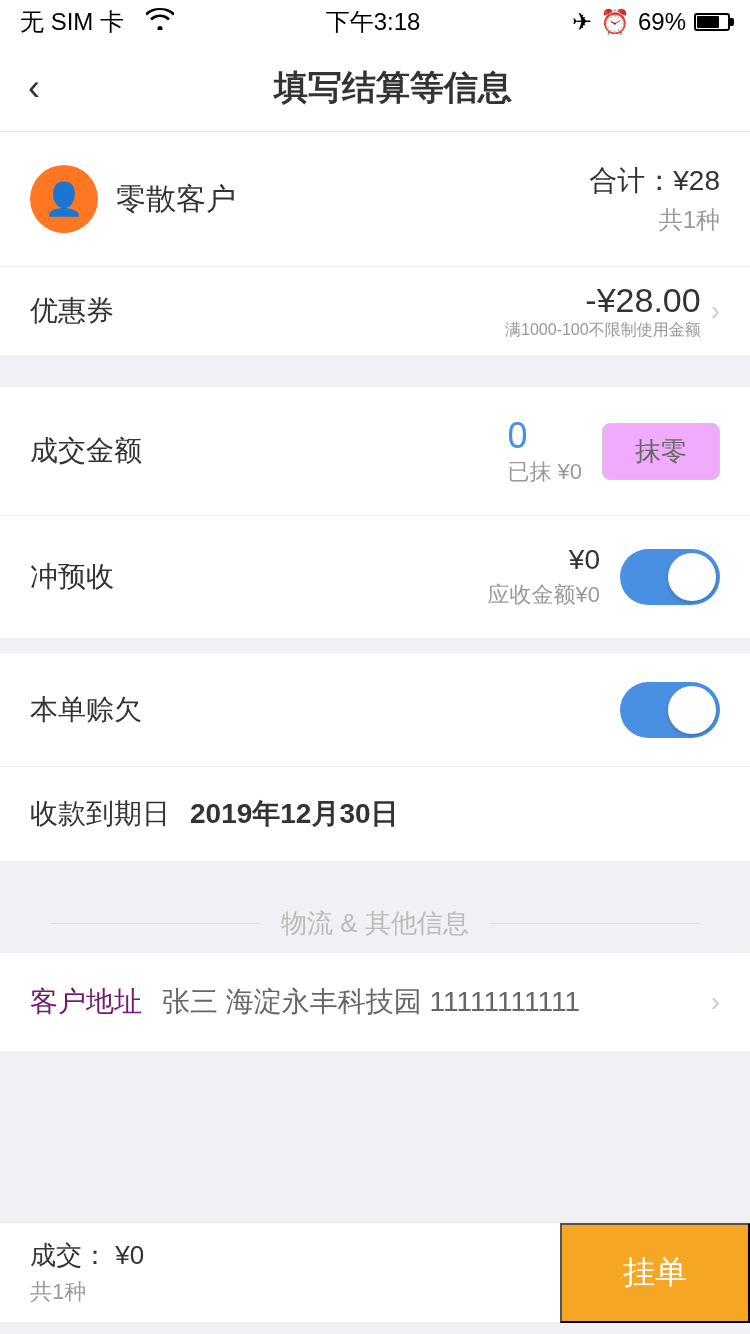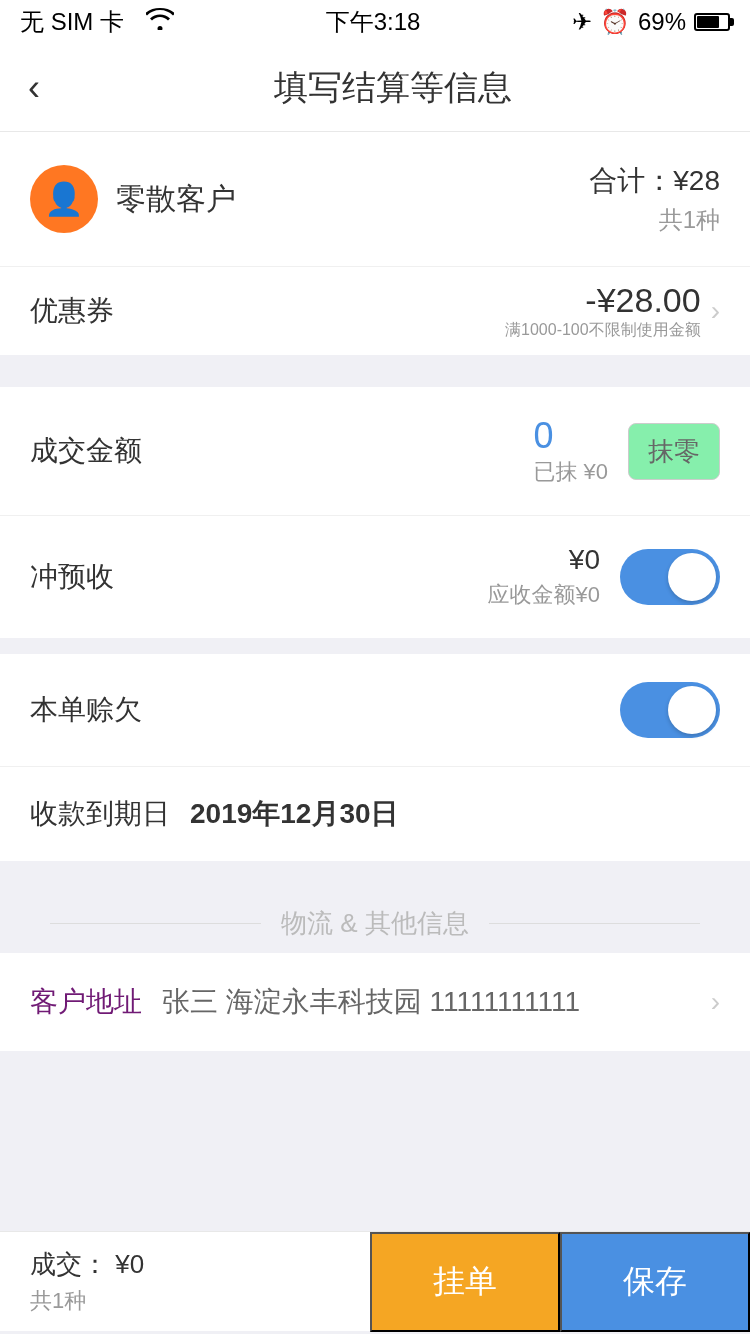--- a/index.html
+++ b/index.html
@@ -46,21 +46,21 @@
     }
     .nav-back {
       position: absolute;
       left: 28px;
       font-size: 36px;
       color: #333;
       cursor: pointer;
     }
     .nav-title {
       font-size: 34px;
-      font-weight: 400;
+      font-weight: 700;
       color: #333;
       margin-left: 36px;
     }
 
     
     .content {
       width: 100%;
       padding-bottom: 120px;
     }
 
@@ -177,24 +177,24 @@
       gap: 20px;
     }
     .transaction-value {
       font-size: 36px;
       color: #4a90e2;
       font-weight: 400;
     }
     .rub-button {
       border: 1px solid #ccc;
       border-radius: 8px;
-      padding: 10px 19px;
+      padding: 10px 32px;
       font-size: 26px;
       color: #666;
-      background: #86efac;
+      background: #f0abfc;
       cursor: pointer;
     }
     .sub-text {
       font-size: 22px;
       color: #999;
     }
 
     
     .pre-receive-row {
       display: flex;
@@ -317,21 +317,21 @@
     }
     .address-value {
       font-size: 28px;
       color: #666;
       flex: 1;
     }
 
     
     .bottom-bar {
       position: fixed;
-      bottom: 3px;
+      bottom: 12px;
       width: 750px;
       height: 100px;
       display: flex;
       align-items: center;
       background: #fff;
       border-top: 1px solid #e8e8e8;
     }
     .bottom-left {
       flex: 1;
       padding: 0 30px;
@@ -487,14 +487,13 @@
   <div class="empty-area"></div>
 
 </div>
 
 <div class="bottom-bar">
   <div class="bottom-left">
     <div class="bottom-deal">成交：  ¥0</div>
     <div class="bottom-count">共1种</div>
   </div>
   <button class="bottom-btn btn-hang">挂单</button>
-  <button class="bottom-btn btn-save">保存</button>
 </div>
 
 </body></html>

